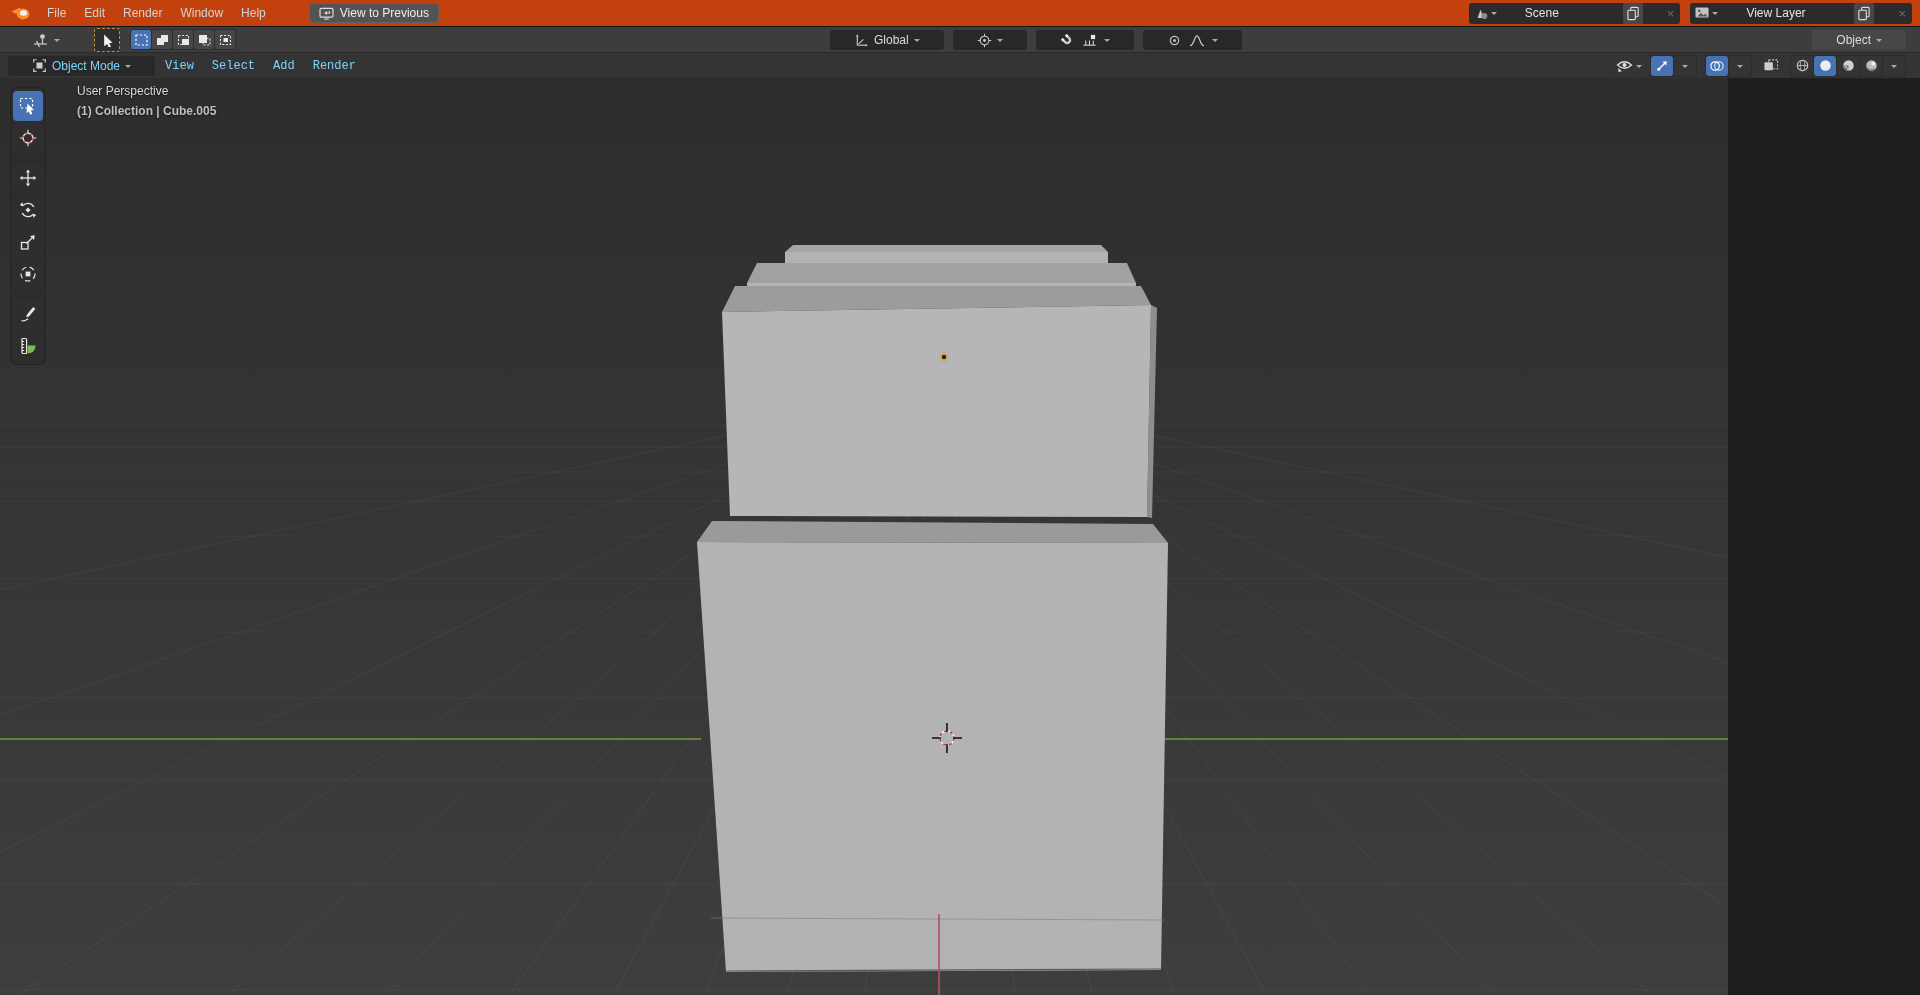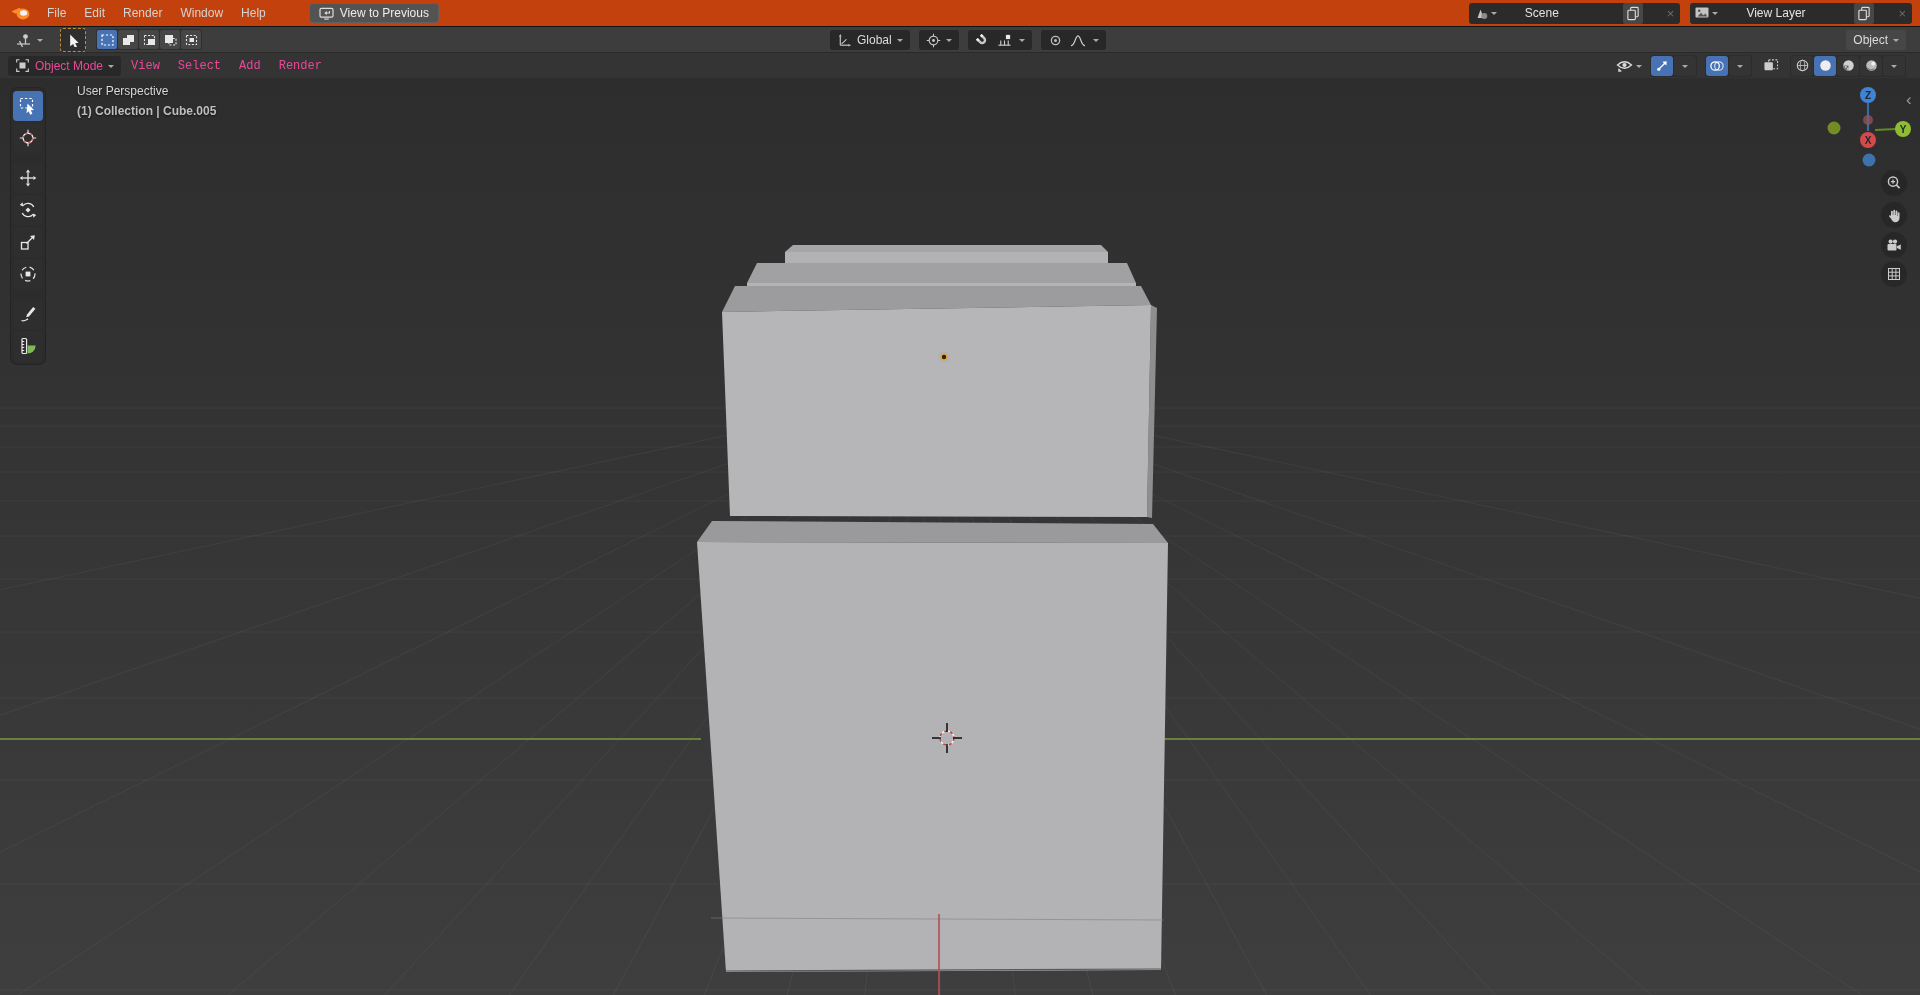--- a/index.html
+++ b/index.html
@@ -21,45 +21,45 @@
   .id-name { min-width:86px; padding:0 6px; color:#e3e3e3; font-size:12px; }
   .id-copy { width:20px; height:21px; background:#474747; border-radius:2px;
     display:flex; align-items:center; justify-content:center; }
   .id-x { color:#6d6d6d; font-size:13px; padding:0 6px; }
 
   
   .row2 { height:26px; background:#3d3d3d; border-top:1px solid #141414;
     display:flex; align-items:center; padding:0 8px; position:relative;
     color:#dcdcdc; font-size:12px; }
   .chip { background:#282828; border-radius:3px; height:20px; display:flex;
-    align-items:center; gap:5px; padding:0 7px; }
+    align-items:center; gap:5px; padding:0 24px; }
   .chev { width:0; height:0; border:3.5px solid transparent; border-top-color:#ababab;
     display:inline-block; transform:translateY(2px); }
   .tool-active-btn { width:26px; height:24px; margin-left:10px; border:1.4px dashed #c08f3e;
     border-radius:3px; background:#2e2e2e; display:flex; align-items:center; justify-content:center; }
   .mode-group { display:flex; background:#2f2f2f; border-radius:3px; margin-left:10px; padding:1px; gap:1px; }
   .mode-chip { width:20px; height:19px; background:#464646; display:flex;
     align-items:center; justify-content:center; border-radius:2px; }
   .mode-chip.sel { background:#4772b3; }
   .r2-center { position:absolute; left:830px; top:3px; display:flex; gap:9px; }
   .r2-right { margin-left:auto; margin-right:6px; background:#474747; }
 
   
   .row3 { height:26px; background:#343434; border-top:1px solid #2a2a2a; display:flex;
-    align-items:center; padding:0 8px; color:#ec4899; font-size:12px; gap:2px; }
+    align-items:center; padding:0 8px; color:#7dd3fc; font-size:12px; gap:2px; }
   .hmenu { padding:3px 8px; border-radius:3px;font-family:Liberation Mono, monospace; }
   .r3-right { margin-left:auto; display:flex; align-items:center; gap:8px; margin-right:6px; }
   .icon-chip { height:20px; min-width:22px; background:#343434; border-radius:3px;
     display:flex; align-items:center; justify-content:center; padding:0 2px; }
   .icon-chip.on { background:#4772b3; }
   .pair { display:flex; background:#2c2c2c; border-radius:3px; padding:1px; gap:1px; }
   .shade-group { display:flex; background:#2c2c2c; border-radius:3px; padding:1px; gap:1px; }
 
   
-  .viewport { position:absolute; top:78px; left:0; width:1920px; height:917px;
+  .viewport { position:absolute; top:78px; left:0; width:1728px; height:917px;
     background:linear-gradient(#2d2d2d,#3e3e3e); overflow:hidden; }
   #scene-svg { position:absolute; inset:0; width:1920px; height:917px; display:block; }
   .vp-text { position:absolute; left:77px; color:#d8d8d8; font-size:12px;
     text-shadow:0 1px 2px rgba(0,0,0,.6); pointer-events:none; }
   .vp-text.l2 { color:#bfbfbf;font-weight:bold; }
 
   .tools { position:absolute; left:11px; top:10px; background:#2c2c2c; border-radius:6px;
     padding:3px 2px; display:flex; flex-direction:column; gap:2px; box-shadow:0 0 0 1px #242424; }
   .tool { width:30px; height:30px; border-radius:4px; background:#2e2e2e;
     display:flex; align-items:center; justify-content:center; }

